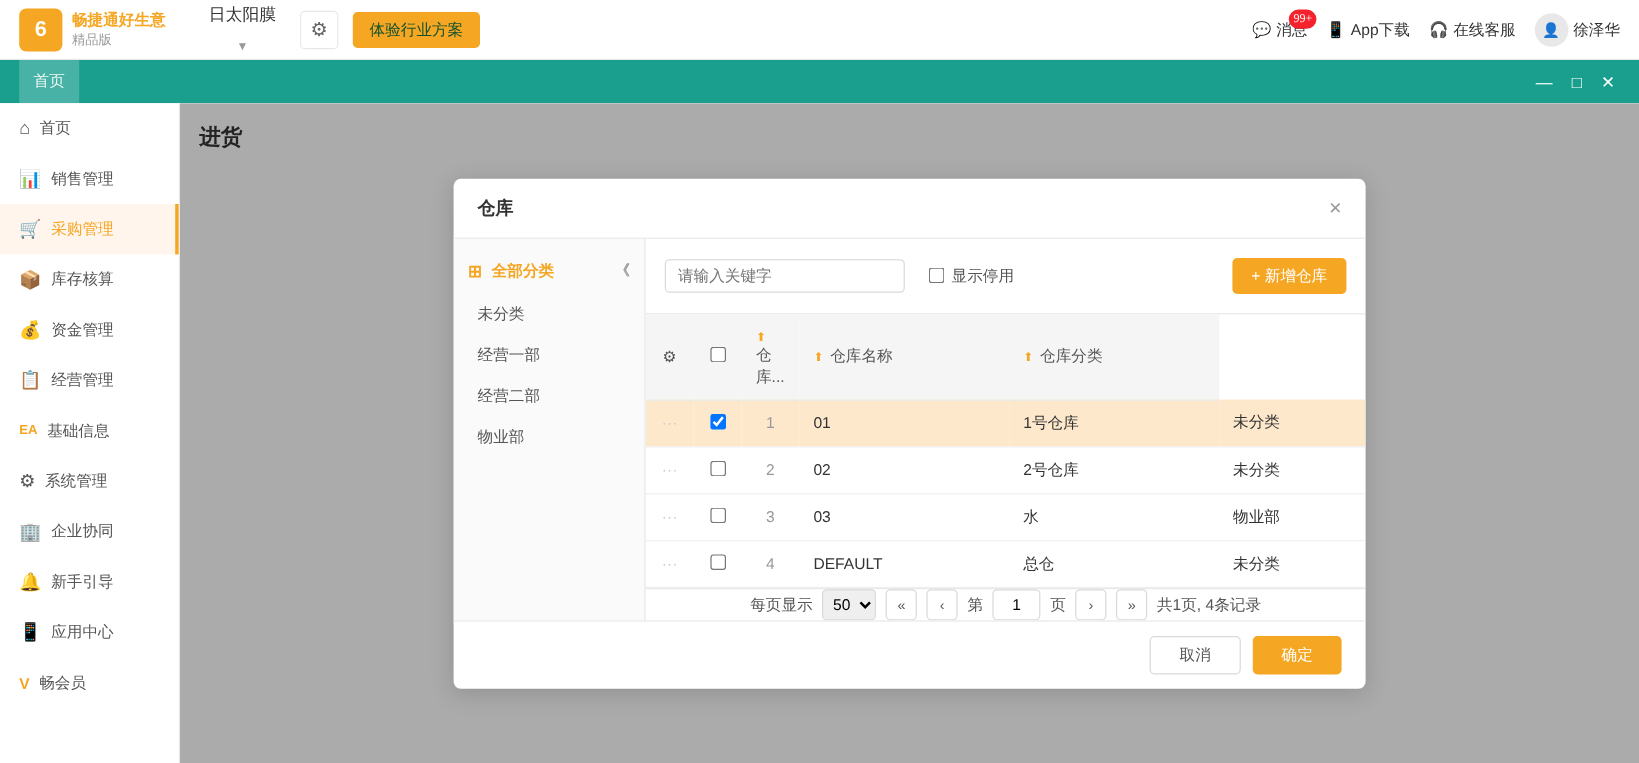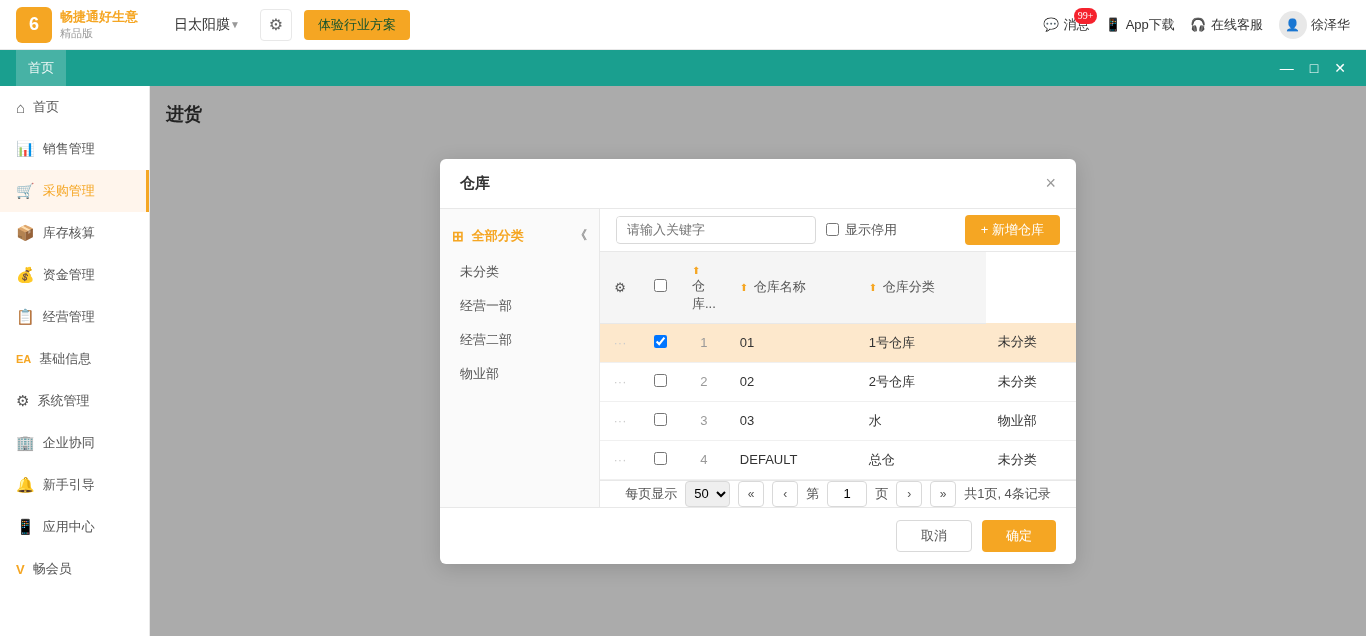--- a/index.html
+++ b/index.html
@@ -29,23 +29,24 @@
       color: white; font-weight: bold; font-size: 18px;
       margin-right: 8px;
     }
     .nav-center {
       flex: 1;
       display: flex;
       align-items: center;
       gap: 12px;
     }
     .nav-company {
-      display: flex; align-items: center; gap: 0;
+      display: flex; align-items: center; gap: 12px;
       font-size: 14px; color: #333; cursor: pointer;
       padding: 4px 8px;
+      flex-direction: column;
     }
     .nav-dropdown { font-size: 10px; color: #999; }
     .nav-gear {
       width: 32px; height: 32px;
       border: 1px solid #e8e8e8;
       border-radius: 4px;
       display: flex; align-items: center; justify-content: center;
       cursor: pointer; color: #666; font-size: 16px;
     }
     .nav-experience {
@@ -138,21 +139,21 @@
       z-index: 100;
       display: flex;
       align-items: center;
       justify-content: center;
     }
 
     
     .modal {
       background: #fff;
       border-radius: 6px;
-      width: 636px;
+      width: 760px;
       max-height: 560px;
       box-shadow: 0 4px 20px rgba(0,0,0,0.15);
       display: flex;
       flex-direction: column;
     }
     .modal-header {
       display: flex;
       align-items: center;
       justify-content: space-between;
       padding: 14px 20px;
@@ -188,22 +189,22 @@
     }
     .modal-content-area {
       flex: 1;
       display: flex;
       flex-direction: column;
       overflow: hidden;
     }
     .modal-toolbar {
       display: flex;
       align-items: center;
-      padding: 6px 16px;
-      gap: 10px;
+      padding: 16px 16px;
+      gap: 20px;
       border-bottom: 1px solid #e8e8e8;
     }
     .modal-search {
       display: flex;
       align-items: center;
       border: 1px solid #d9d9d9;
       border-radius: 4px;
       overflow: hidden;
       width: 200px;
     }

